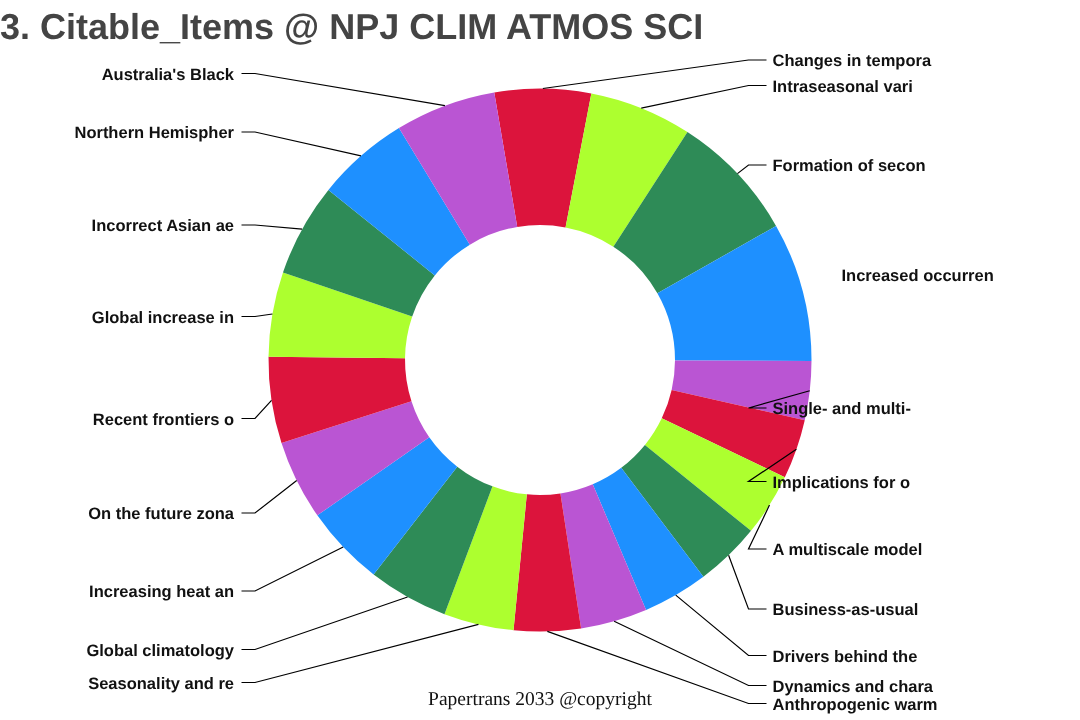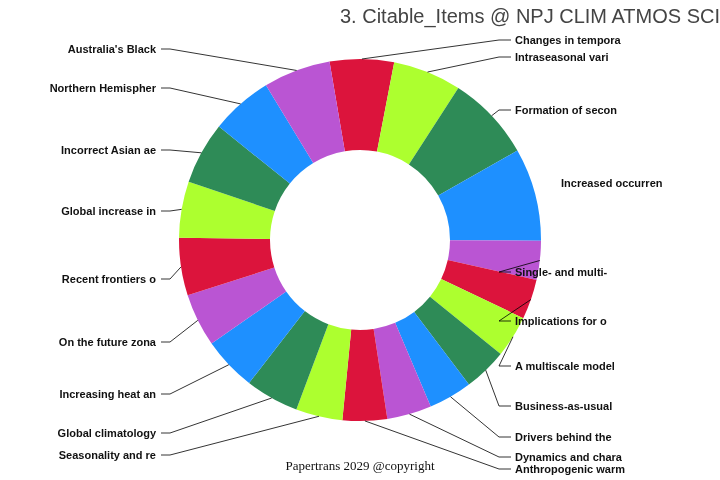--- a/index.html
+++ b/index.html
@@ -1,19 +1,19 @@
 <!DOCTYPE html>
 <html><head>
 <meta charset="utf-8">
 <style>
   html, body { margin: 0; padding: 0; background: #ffffff; }
   body { width: 720px; height: 480px; position: relative; overflow: hidden; }
   .title {
-    position: absolute; left: 0; top: 5px; width: 720px; text-align: right;
-    font-family: "Liberation Sans", sans-serif; font-weight: normal; font-size: 20px;
+    position: absolute; left: 0; top: 5px; width: 720px; text-align: left;
+    font-family: "Liberation Sans", sans-serif; font-weight: bold; font-size: 24px;
     color: #444444;
   }
   svg#donut { position: absolute; left: 0; top: 0; }
   .lbl { font-family: "Liberation Sans", sans-serif; font-weight: bold; font-size: 11px; fill: #111111; }
   .footer {
     position: absolute; left: 0; width: 720px; top: 458px; text-align: center;
     font-family: "Liberation Serif", serif; font-size: 13px; color: #111111;
   }
 </style>
 </head>
@@ -82,13 +82,13 @@
       <text class="lbl" x="156" y="398" text-anchor="end">Increasing heat an</text>
       <text class="lbl" x="156" y="346" text-anchor="end">On the future zona</text>
       <text class="lbl" x="156" y="283" text-anchor="end">Recent frontiers o</text>
       <text class="lbl" x="156" y="215" text-anchor="end">Global increase in</text>
       <text class="lbl" x="156" y="154" text-anchor="end">Incorrect Asian ae</text>
       <text class="lbl" x="156" y="92" text-anchor="end">Northern Hemispher</text>
       <text class="lbl" x="156" y="53" text-anchor="end">Australia's Black</text>
     </g>
 </svg>
 
-<div class="footer">Papertrans 2029 @copyright</div>
+<div class="footer">Papertrans 2033 @copyright</div>
 
 </body></html>

